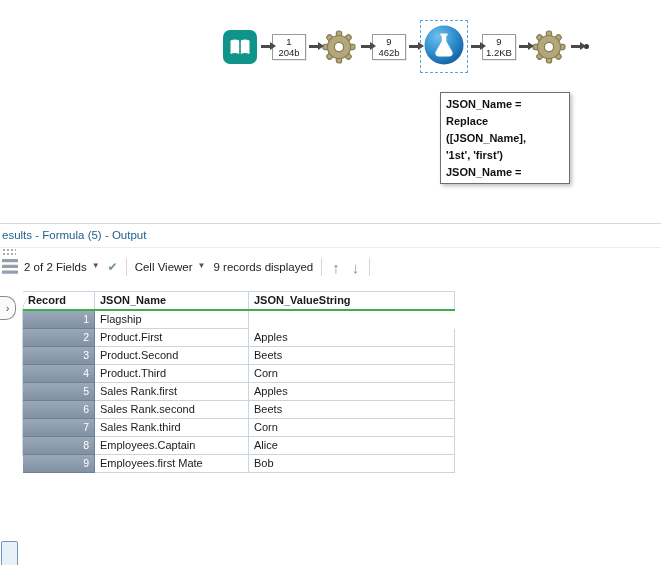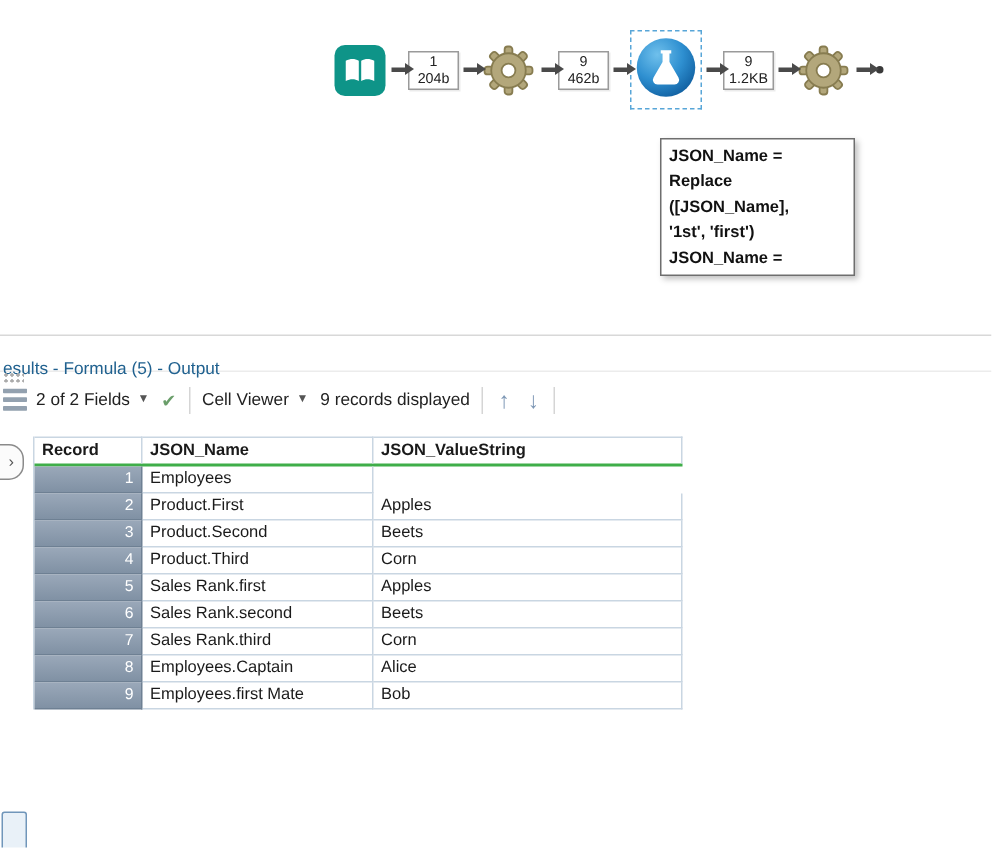--- a/index.html
+++ b/index.html
@@ -17,39 +17,39 @@
   .conn::after{content:'';position:absolute;right:-6px;top:-3px;border-left:6px solid #4a4a4a;border-top:4.5px solid transparent;border-bottom:4.5px solid transparent;}
   .enddot{width:5px;height:5px;border-radius:50%;background:#3a3a3a;margin-left:2px;flex:none;}
   .ann{border:1px solid #9a9a9a;background:#fff;font-size:9.5px;line-height:11px;text-align:center;
        padding:1px 3px;min-width:26px;color:#222;box-shadow:1px 1px 0 rgba(0,0,0,.08);flex:none;}
   .selected-wrap{border:1px dashed var(--accent-blue);padding:3px 2px 6px 2px;display:flex;flex:none;}
   .tooltip{position:absolute;left:440px;top:92px;width:118px;background:#fff;border:1px solid #6e6e6e;
            box-shadow:2px 2px 4px rgba(0,0,0,.25);padding:3px 5px 2px;font-size:11px;font-weight:700;
            line-height:17px;color:#111;}
   
   .title-band{position:absolute;left:0;top:224px;width:661px;height:23px;border-bottom:1px solid #ececec;background:#fff;}
-  .results-title{position:absolute;left:2px;top:16px;font-size:11.5px;color:var(--title-blue);white-space:nowrap;}
+  .results-title{position:absolute;left:2px;top:5px;font-size:11.5px;color:var(--title-blue);white-space:nowrap;}
   .toolbar{position:absolute;left:24px;top:250px;height:34px;display:flex;align-items:center;gap:8px;
            font-size:11.5px;color:#222;white-space:nowrap;}
   .dropdown{display:flex;align-items:flex-start;cursor:default;}
   .caret{font-size:8px;color:#555;margin-left:5px;}
   .check{color:#6a9e6a;font-size:12px;}
   .sep{width:1px;height:18px;background:#d5d5d5;flex:none;}
   .navarrow{color:#7d97b5;font-size:15px;font-weight:bold;line-height:1;padding:0 2px;}
   
   .grip{position:absolute;left:2px;top:248px;width:14px;height:7px;
         background-image:radial-gradient(circle,#ababab 1px,transparent 1.3px);background-size:4px 4px;}
   .rail-table-icon{position:absolute;left:2px;top:259px;}
   .rail-popout{position:absolute;left:0;top:296px;width:15px;height:22px;border:1px solid #8a8a8a;border-left:none;
                border-radius:0 10px 10px 0;display:flex;align-items:center;justify-content:center;
                font-size:11px;color:#555;background:#fbfbfb;}
   .rail-bottom{position:absolute;left:1px;top:541px;width:15px;height:28px;border:1px solid #7096ba;
                background:#e9f1f8;border-radius:2px;}
   
-  .rtable{position:absolute;left:22px;top:291px;font-size:11px;border-left:1px solid #c9d6e2;background:#fff;}
+  .rtable{position:absolute;left:22px;top:291px;font-size:11px;border-left:1px solid #c9d6e2;background:#fff;border-radius:21px;}
   .thead,.trow{display:grid;grid-template-columns:72px 154px 206px;}
   .thead{border-bottom:2px solid var(--header-green);}
   .hcell,.cell{border-right:1px solid #c9d6e2;border-bottom:1px solid #c9d6e2;
                padding:2px 5px;height:18px;box-sizing:border-box;white-space:nowrap;overflow:hidden;line-height:13px;}
   .thead .hcell{border-top:1px solid #c9d6e2;border-bottom:none;font-weight:700;}
   .cell.rec{background:linear-gradient(180deg,#9aa8b9,var(--record-cell-bg));color:#fff;text-align:right;
             font-size:10.5px;border-right:1px solid #6e8093;border-bottom:1px solid #6e8093;}
 </style>
 </head>
 <body>
@@ -197,21 +197,21 @@
 
 <div class="rtable">
   <div class="thead">
     <div class="hcell">Record</div>
     <div class="hcell">JSON_Name</div>
     <div class="hcell">JSON_ValueString</div>
   </div>
   <div>
       <div class="trow">
         <div class="cell rec">1</div>
-        <div class="cell">Employees</div>
+        <div class="cell">Flagship</div>
       </div>
       <div class="trow">
         <div class="cell rec">2</div>
         <div class="cell">Product.First</div>
         <div class="cell">Apples</div>
       </div>
       <div class="trow">
         <div class="cell rec">3</div>
         <div class="cell">Product.Second</div>
         <div class="cell">Beets</div>

